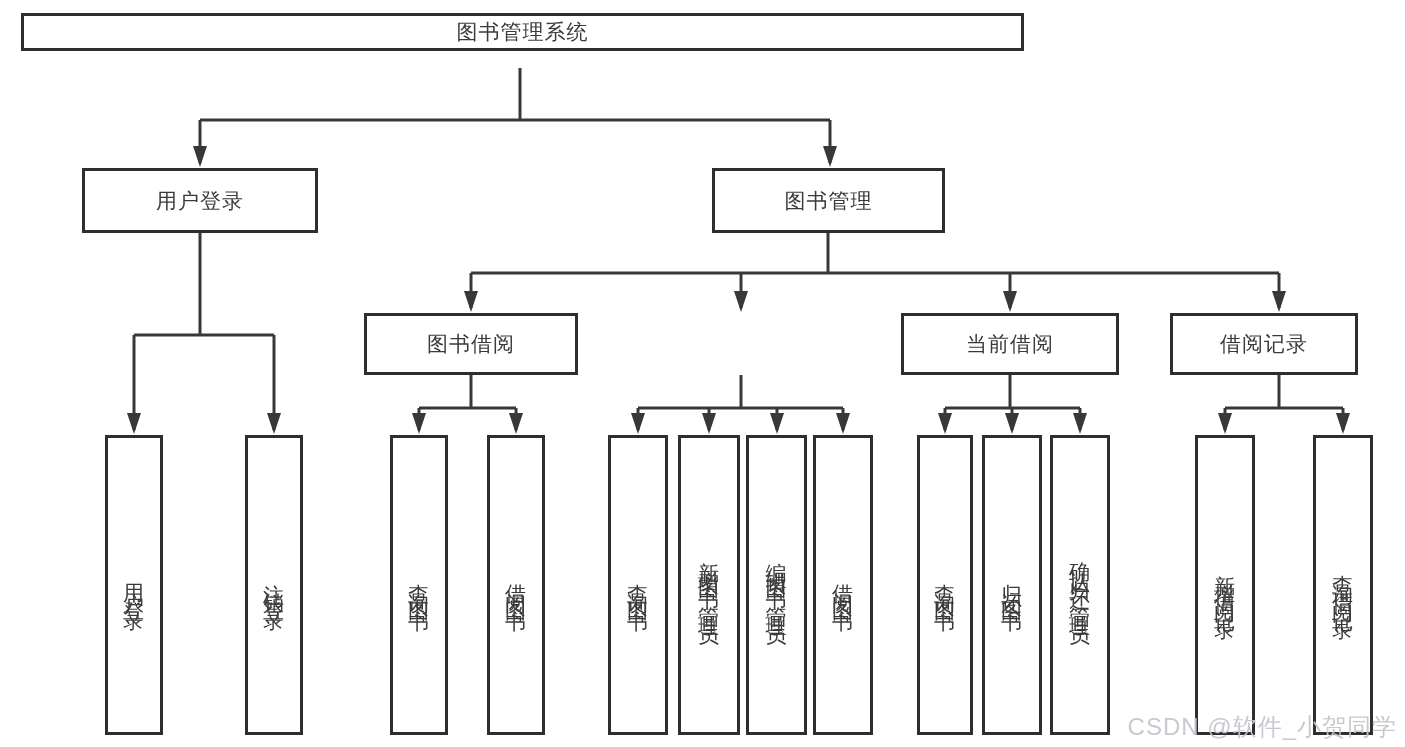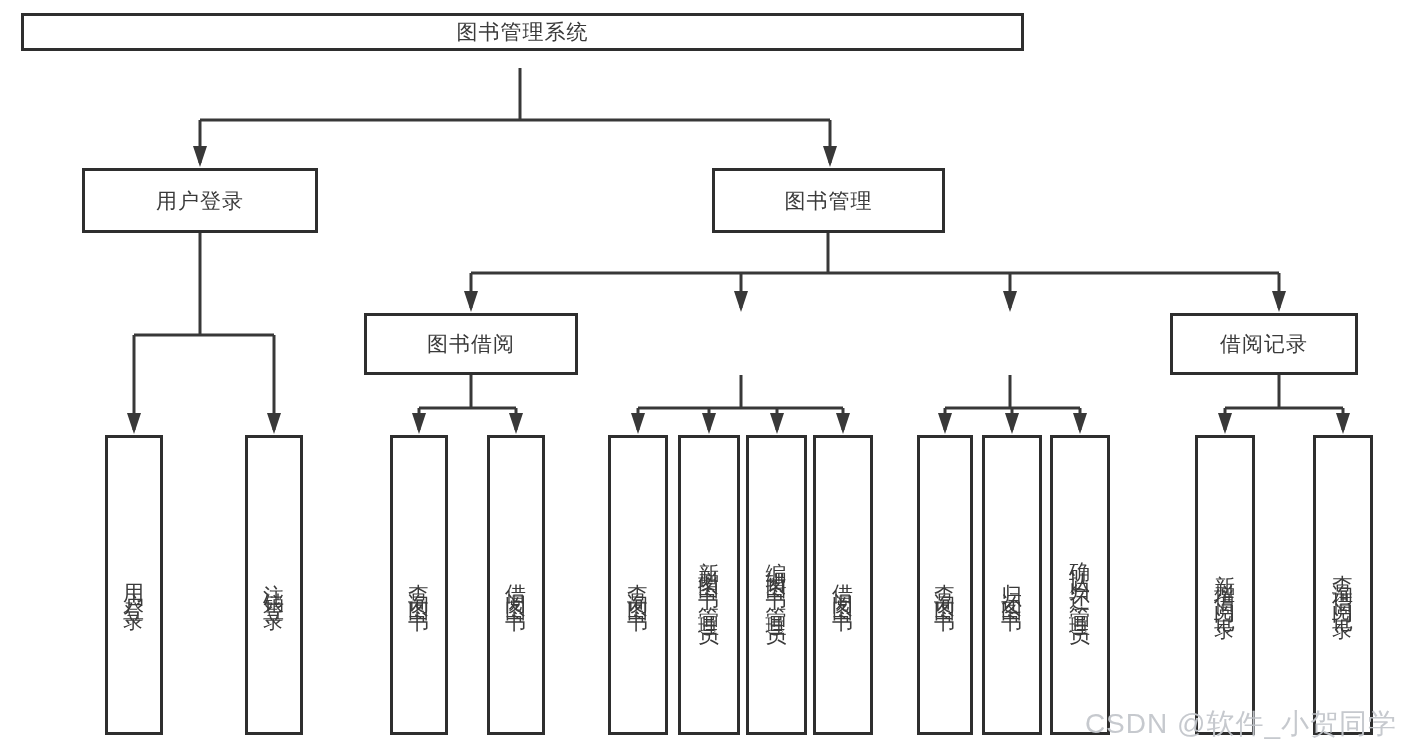--- a/index.html
+++ b/index.html
@@ -42,21 +42,21 @@
     text-orientation: mixed;
     font-size: 21px;
     letter-spacing: 9px;
     line-height: 1.1;
     white-space: nowrap;
   }
   .watermark {
     position: absolute;
     right: 8px;
     bottom: 4px;
-    font-size: 28px;
+    font-size: 24px;
     color: rgba(195, 198, 203, 0.95);
     letter-spacing: 1px;
     z-index: 5;
     white-space: nowrap;
   }
 </style>
 </head>
 <body>
 
 <div class="stage">
@@ -126,20 +126,21 @@
       <path d="M1343 434 l-7 -21 h14 z"></path>
     </g>
   </svg>
 
   <div class="node hbox" style="left:21px; top:13px; width:1003px; height:38px;">图书管理系统</div>
 
   <div class="node hbox" style="left:82px; top:168px; width:236px; height:65px;">用户登录</div>
   <div class="node hbox" style="left:712px; top:168px; width:233px; height:65px;">图书管理</div>
 
   <div class="node hbox" style="left:364px; top:313px; width:214px; height:62px;">图书借阅</div>
+  <div class="node hbox" style="left:901px; top:313px; width:218px; height:62px;">当前借阅</div>
   <div class="node hbox" style="left:1170px; top:313px; width:188px; height:62px;">借阅记录</div>
 
   <div class="node vbox" style="left:105px; top:435px; width:58px; height:300px;">
     <span>用户登录</span>
   </div>
   <div class="node vbox" style="left:245px; top:435px; width:58px; height:300px;">
     <span>注销登录</span>
   </div>
 
   <div class="node vbox" style="left:390px; top:435px; width:58px; height:300px;">

